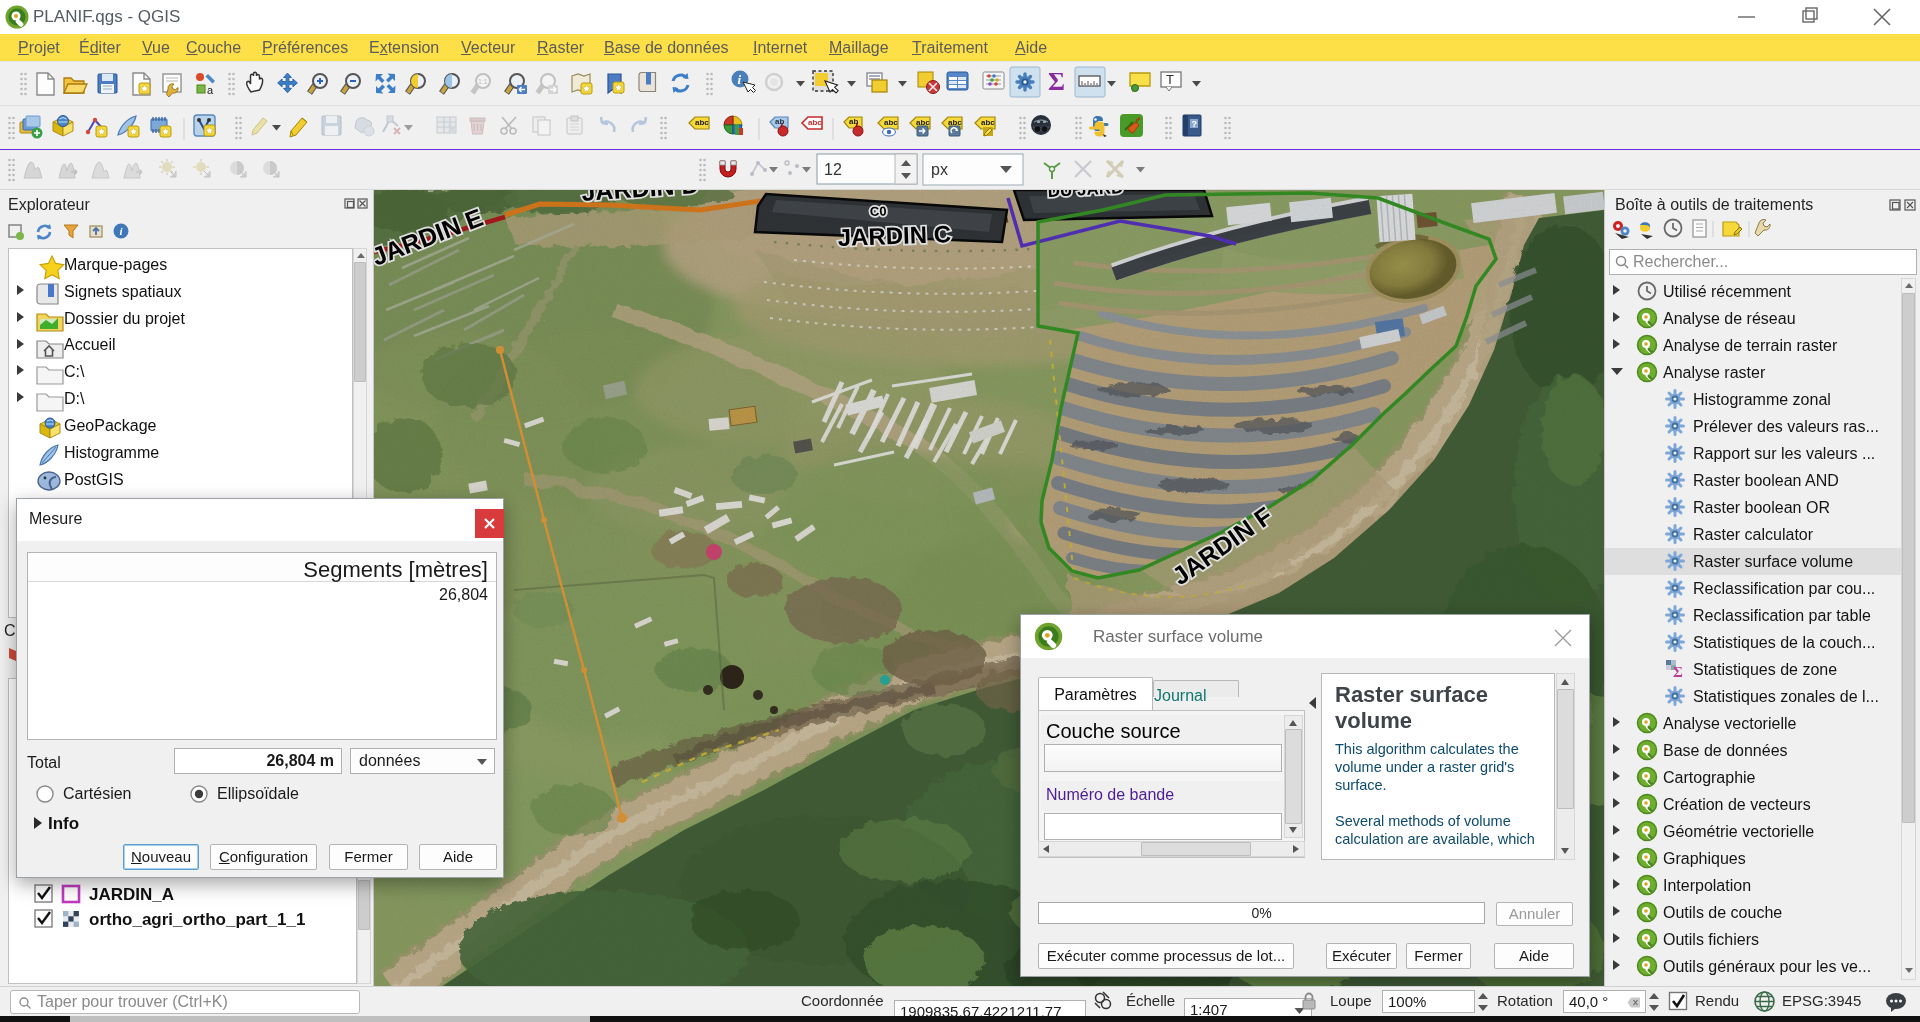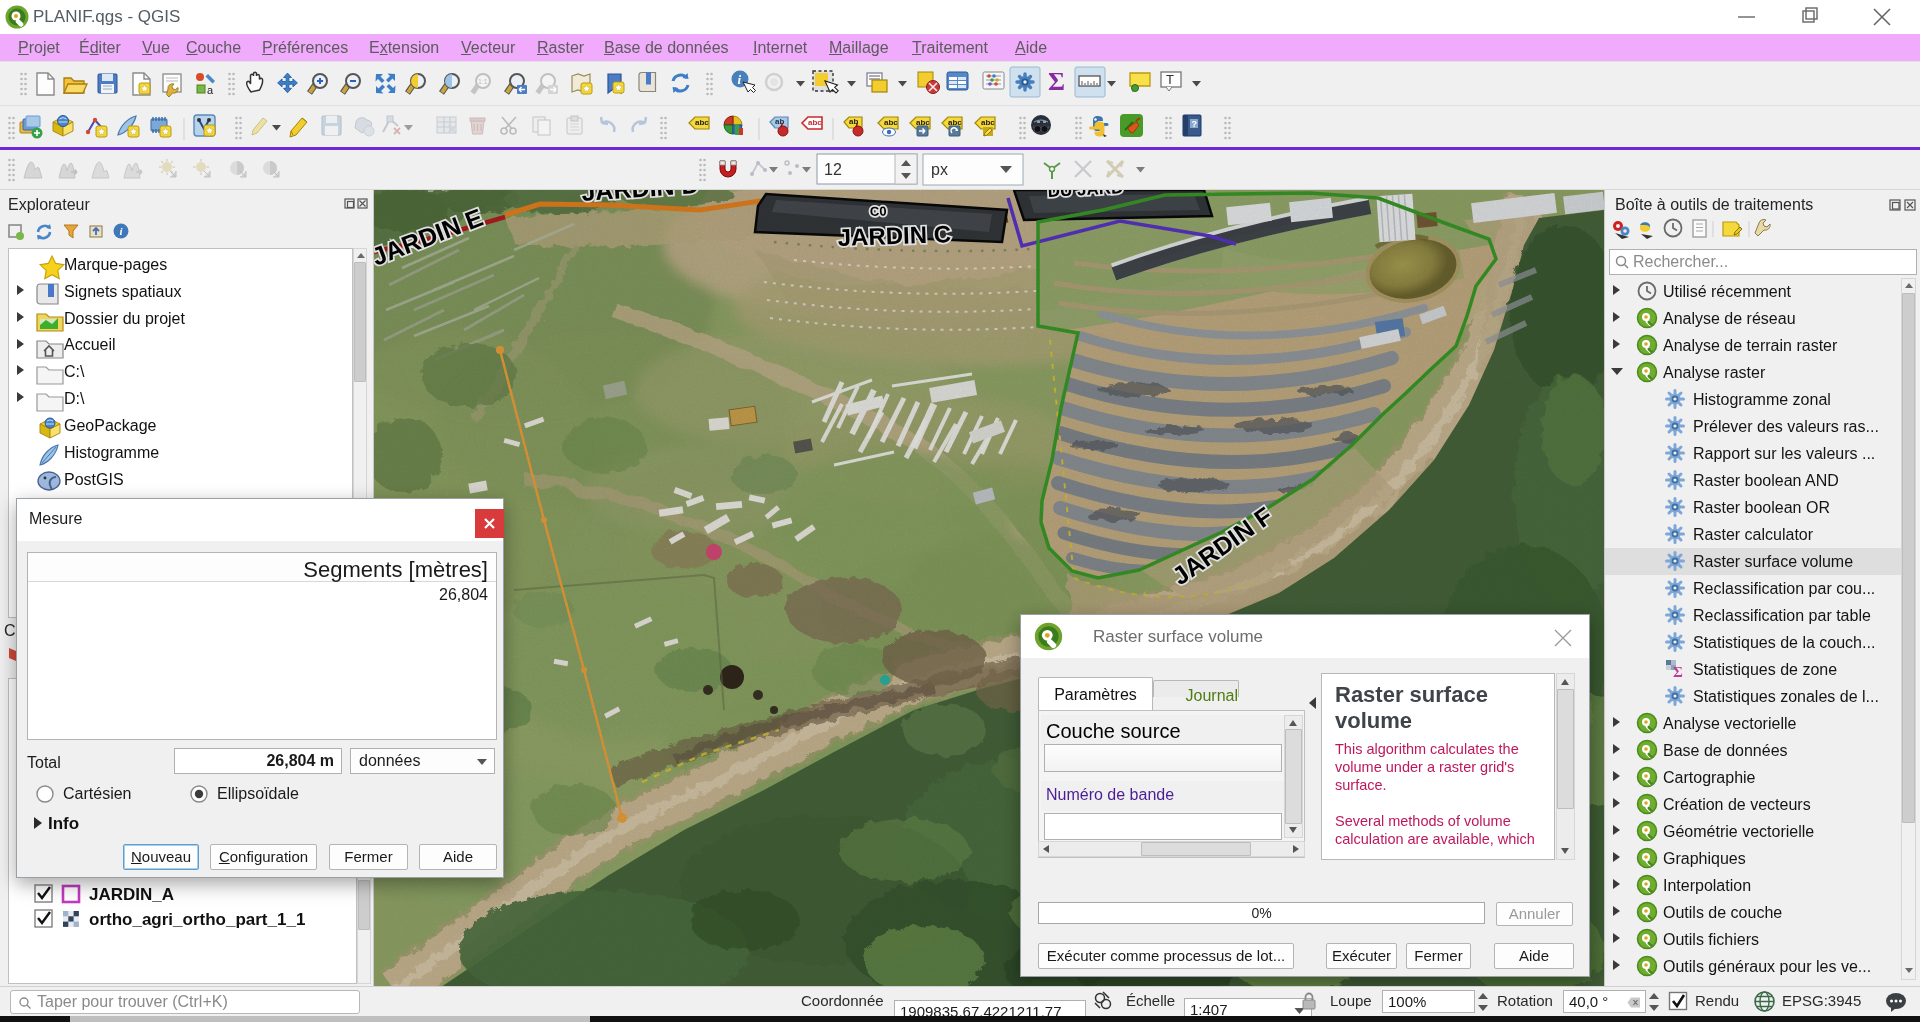--- a/index.html
+++ b/index.html
@@ -1,23 +1,23 @@
 <!DOCTYPE html>
 <html><head><meta charset="utf-8">
 <style>
 * { margin:0; padding:0; box-sizing:border-box; }
 html,body { width:1920px; height:1022px; overflow:hidden; font-family:"Liberation Sans", sans-serif; background:#f0f0f0; }
 .abs { position:absolute; }
 #titlebar { position:absolute; left:0; top:0; width:1920px; height:34px; background:#ffffff; }
 #titlebar .title { position:absolute; left:33px; top:7px; font-size:17px; color:#535b63; }
-#menubar { position:absolute; left:0; top:34px; width:1920px; height:28px; background:#f0abfc; border-bottom:1px solid #e3e3e3;padding-left:48px; }
+#menubar { position:absolute; left:0; top:34px; width:1920px; height:28px; background:#fde047; border-bottom:1px solid #e3e3e3;padding-left:48px; }
 .menuitem { position:absolute; top:5px; font-size:16px; color:#5c5c5c; }
 .menuitem u { text-decoration-thickness:1px; }
 #tb1 { position:absolute; left:0; top:62px; width:1920px; height:44px; background:#f0f0f0; border-bottom:1px solid #e0e0e0;}
-#tb2 { position:absolute; left:0; top:106px; width:1920px; height:44px; background:#f0f0f0; border-bottom:3px solid #6d28d9;}
+#tb2 { position:absolute; left:0; top:106px; width:1920px; height:44px; background:#f0f0f0; border-bottom:1px solid #6d28d9;}
 #tb3 { position:absolute; left:0; top:150px; width:1920px; height:40px; background:#f0f0f0; border-bottom:1px solid #d8d8d8;}
 
 #leftpanel { position:absolute; left:0; top:190px; width:374px; height:796px; background:#f0f0f0; border-right:1px solid #c8c8c8; }
 .paneltitle { font-size:16px; color:#252525; }
 .panelbox { position:absolute; background:#ffffff; border:1px solid #c0c0c0; }
 .treerow { position:absolute; font-size:16px; color:#111; white-space:nowrap; }
 #rightpanel { position:absolute; left:1604px; top:190px; width:316px; height:796px; background:#f0f0f0; border-left:1px solid #c8c8c8; }
 .sbtrack { position:absolute; background:#f0f0f0; border:1px solid #d6d6d6; }
 .sbthumb { position:absolute; background:#cdcdcd; border:1px solid #bdbdbd; border-radius:1px;}
 .sbarrow { position:absolute; width:0; height:0; }
@@ -1369,21 +1369,21 @@
       <circle cx="12" cy="12" r="4.5" fill="#fff"></circle>
       <circle cx="12" cy="12" r="2" fill="#e0a21a"></circle>
       <rect x="14" y="14" width="9" height="4.6" rx="2.3" transform="rotate(45 14 14)" fill="#fff"></rect>
   </svg>
   <div style="position:absolute;left:72px;top:12px;font-size:17px;color:#6d6d6d">Raster surface volume</div>
   <svg class="svgicon" style="left:530px;top:11px" width="24" height="24" viewBox="0 0 24 24">
       <path d="M4 4 L20 20 M20 4 L4 20" stroke="#9a9a9a" stroke-width="1.3"></path>
     </svg>
 
   <div style="position:absolute;left:17px;top:62px;width:115px;height:34px;background:#fff;border:1px solid #b8b8b8;border-bottom:none;border-radius:2px 2px 0 0;text-align:center;font-size:16px;color:#111;line-height:33px">Paramètres</div>
-  <div style="position:absolute;left:132px;top:65px;width:86px;height:17px;background:#ebebeb;border:1px solid #b8b8b8;border-bottom:none;border-radius:2px 2px 0 0;text-align:right;font-size:16px;color:#4d7c0f;line-height:30px">Journal</div>
+  <div style="position:absolute;left:132px;top:65px;width:86px;height:17px;background:#ebebeb;border:1px solid #b8b8b8;border-bottom:none;border-radius:2px 2px 0 0;text-align:left;font-size:16px;color:#0f766e;line-height:30px">Journal</div>
 
   <div style="position:absolute;left:17px;top:95px;width:267px;height:148px;background:#f4f4f4;border:1px solid #c0c0c0"></div>
   <div style="position:absolute;left:20px;top:100px;width:244px;height:30px;background:#f0f0f0;font-size:20px;color:#000000">
       <span style="position:absolute;left:5px;top:5px">Couche source</span>
     </div>
   <div class="inputbox" style="left:23px;top:129px;width:238px;height:28px;background:linear-gradient(#fdfdfd,#f2f2f2)"></div>
   <div style="position:absolute;left:20px;top:166px;width:244px;height:30px;background:#f0f0f0;font-size:16px;color:#4c1d95">
       <span style="position:absolute;left:5px;top:5px">Numéro de bande</span>
     </div>
   <div class="inputbox" style="left:23px;top:198px;width:238px;height:27px"></div>
@@ -1393,21 +1393,21 @@
   <div class="sbthumb" style="left:264px;top:114px;width:17px;height:95px;background:#dcdcdc"></div>
   <div class="sbtrack" style="left:17px;top:226px;width:267px;height:16px;background:#ececec"></div>
   <div class="sbarrow" style="left:22px;top:230px;border-top:4.5px solid transparent;border-bottom:4.5px solid transparent;border-right:6px solid #555"></div>
   <div class="sbarrow" style="left:272px;top:230px;border-top:4.5px solid transparent;border-bottom:4.5px solid transparent;border-left:6px solid #555"></div>
   <div class="sbthumb" style="left:120px;top:227px;width:110px;height:14px;background:#dcdcdc"></div>
 
   <div class="sbarrow" style="left:288px;top:82px;border-top:6px solid transparent;border-bottom:6px solid transparent;border-right:7px solid #3a3a3a"></div>
 
   <div style="position:absolute;left:300px;top:58px;width:234px;height:187px;background:#fff;border:1px solid #b8b8b8;overflow:hidden">
     <div style="position:absolute;left:13px;top:8px;font-size:22px;font-weight:bold;color:#3e444a;line-height:26px">Raster surface volume</div>
-    <div style="position:absolute;left:13px;top:66px;width:200px;font-size:14.5px;color:#be185d;line-height:18px">This algorithm calculates the volume under a raster grid's surface.<br><br>Several methods of volume calculation are available, which</div>
+    <div style="position:absolute;left:13px;top:66px;width:200px;font-size:14.5px;color:#0c4a6e;line-height:18px">This algorithm calculates the volume under a raster grid's surface.<br><br>Several methods of volume calculation are available, which</div>
   </div>
   <div class="sbtrack" style="left:535px;top:58px;width:19px;height:187px;background:#ececec"></div>
   <div class="sbarrow" style="left:540px;top:64px;border-left:4.5px solid transparent;border-right:4.5px solid transparent;border-bottom:6px solid #555"></div>
   <div class="sbarrow" style="left:540px;top:233px;border-left:4.5px solid transparent;border-right:4.5px solid transparent;border-top:6px solid #555"></div>
   <div class="sbthumb" style="left:536px;top:74px;width:17px;height:120px;background:#dcdcdc"></div>
 
   <div style="position:absolute;left:17px;top:287px;width:447px;height:22px;background:#fff;border:1px solid #a8a8a8;text-align:center;font-size:14px;color:#222;line-height:21px">0%</div>
   <div class="btn" style="left:475px;top:287px;width:77px;height:24px;line-height:22px;color:#9a9a9a">Annuler</div>
 
   <div class="btn" style="left:17px;top:328px;width:256px;height:26px;line-height:24px">Exécuter comme processus de lot...</div>

